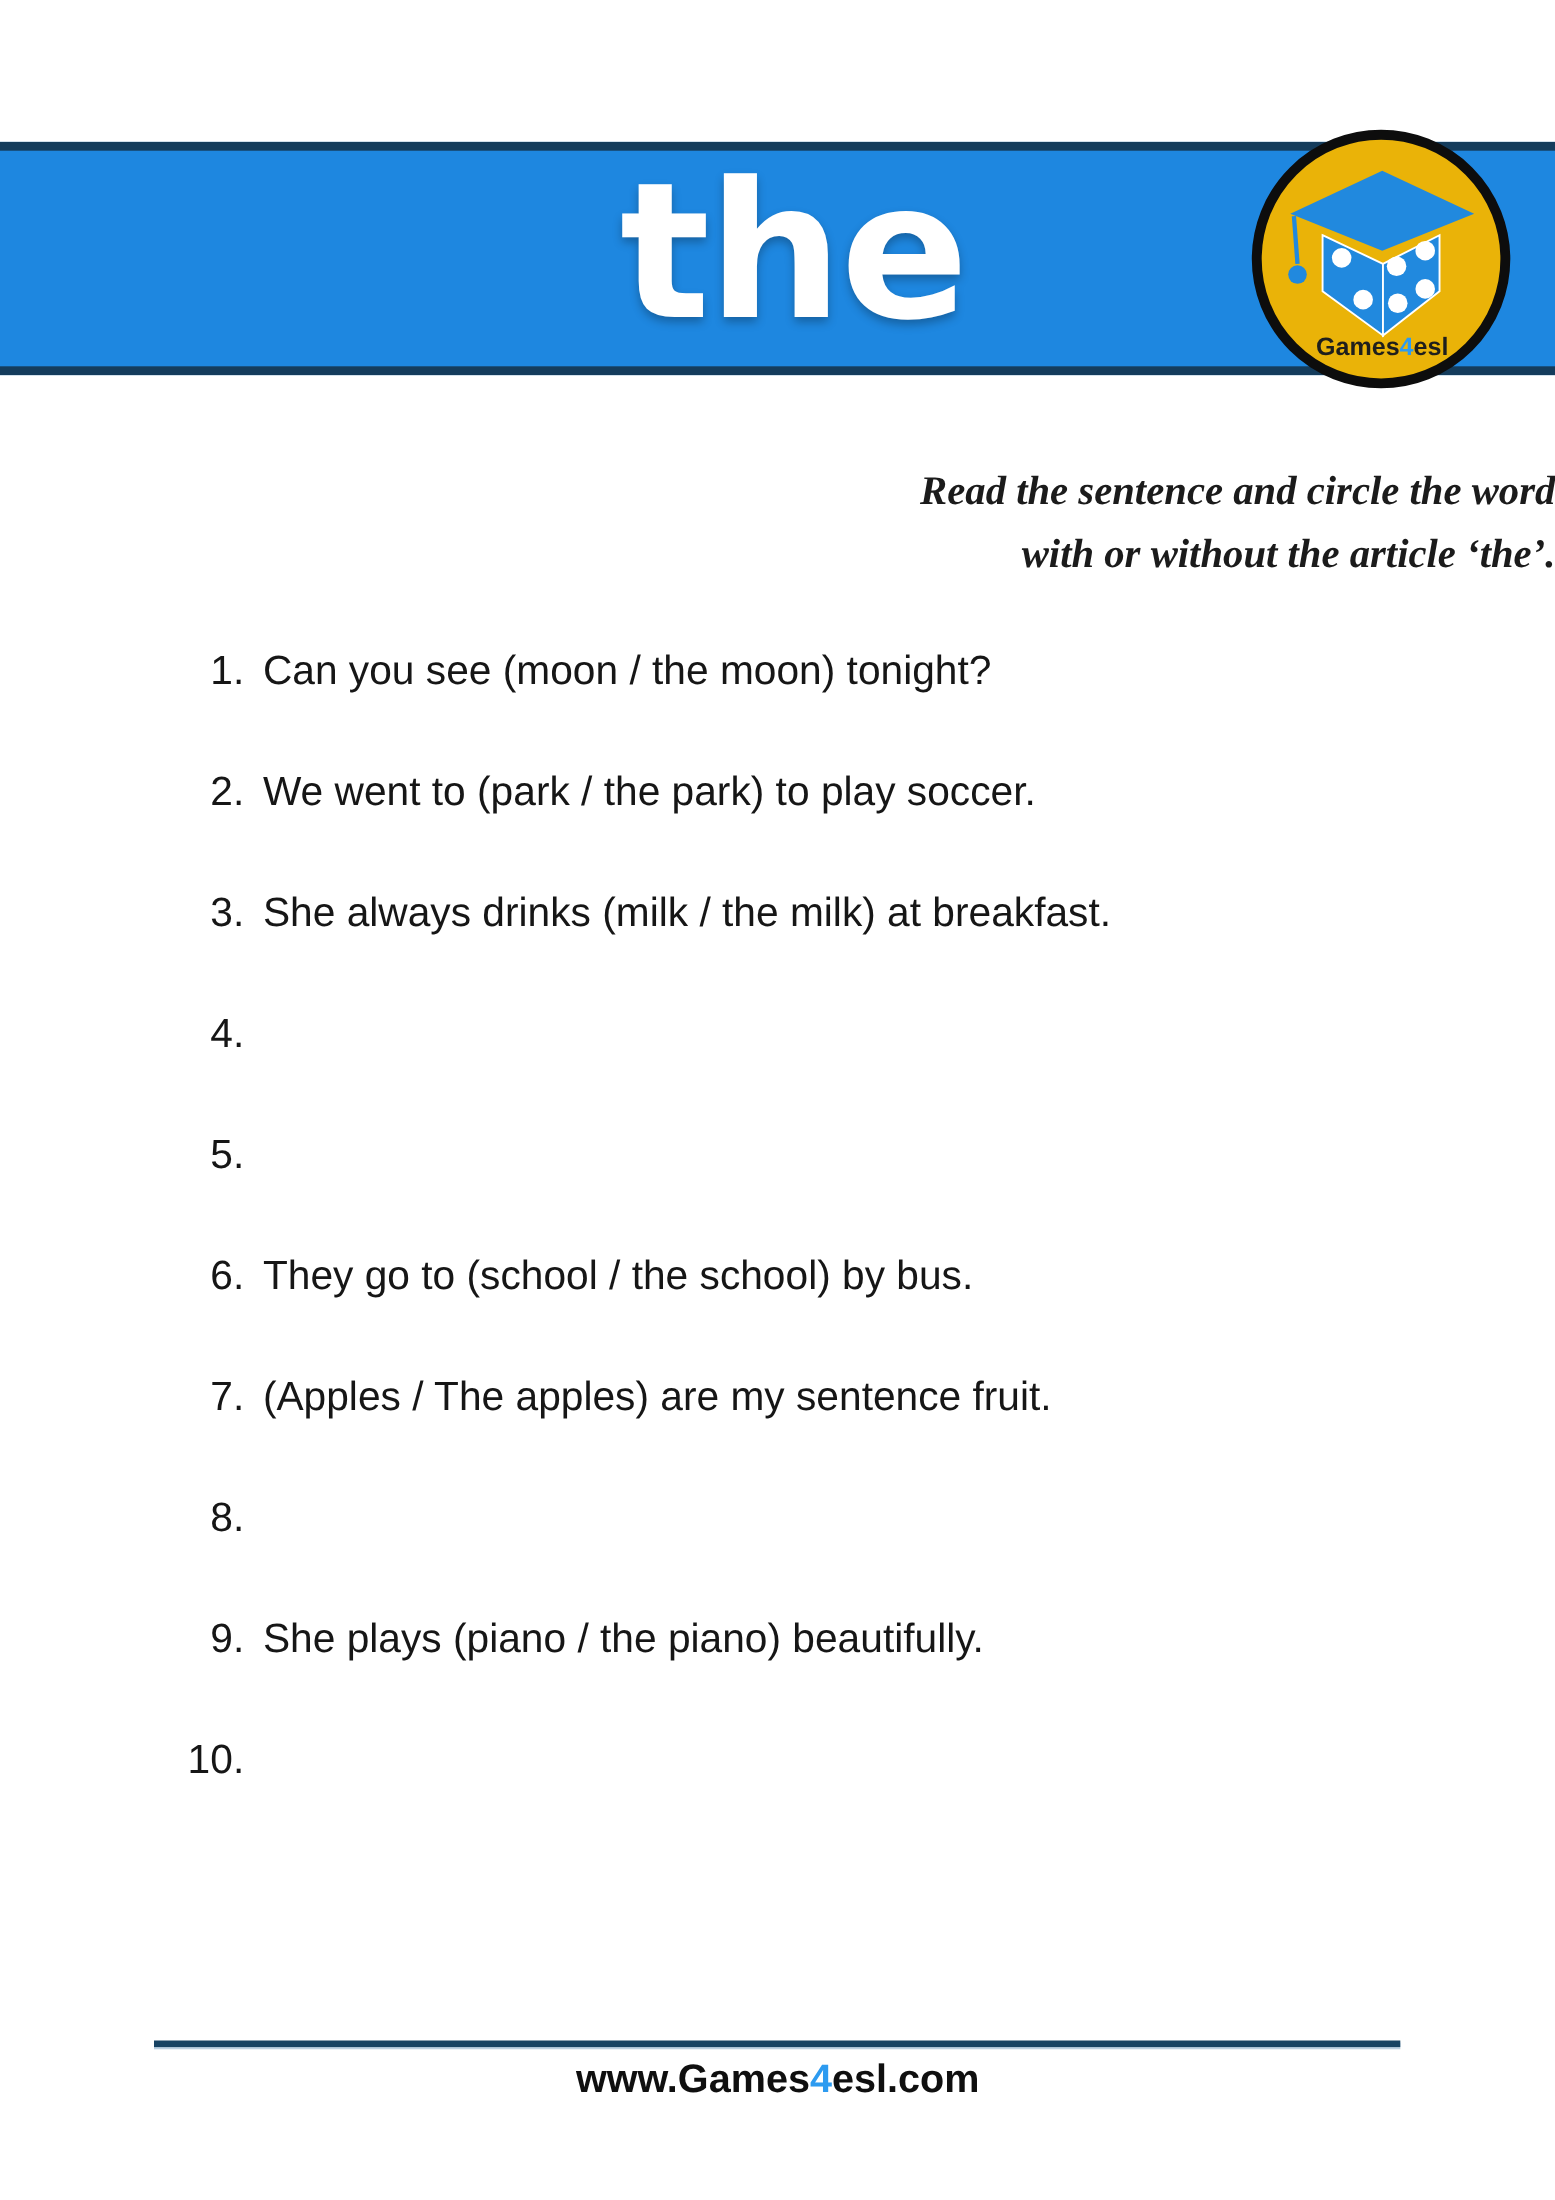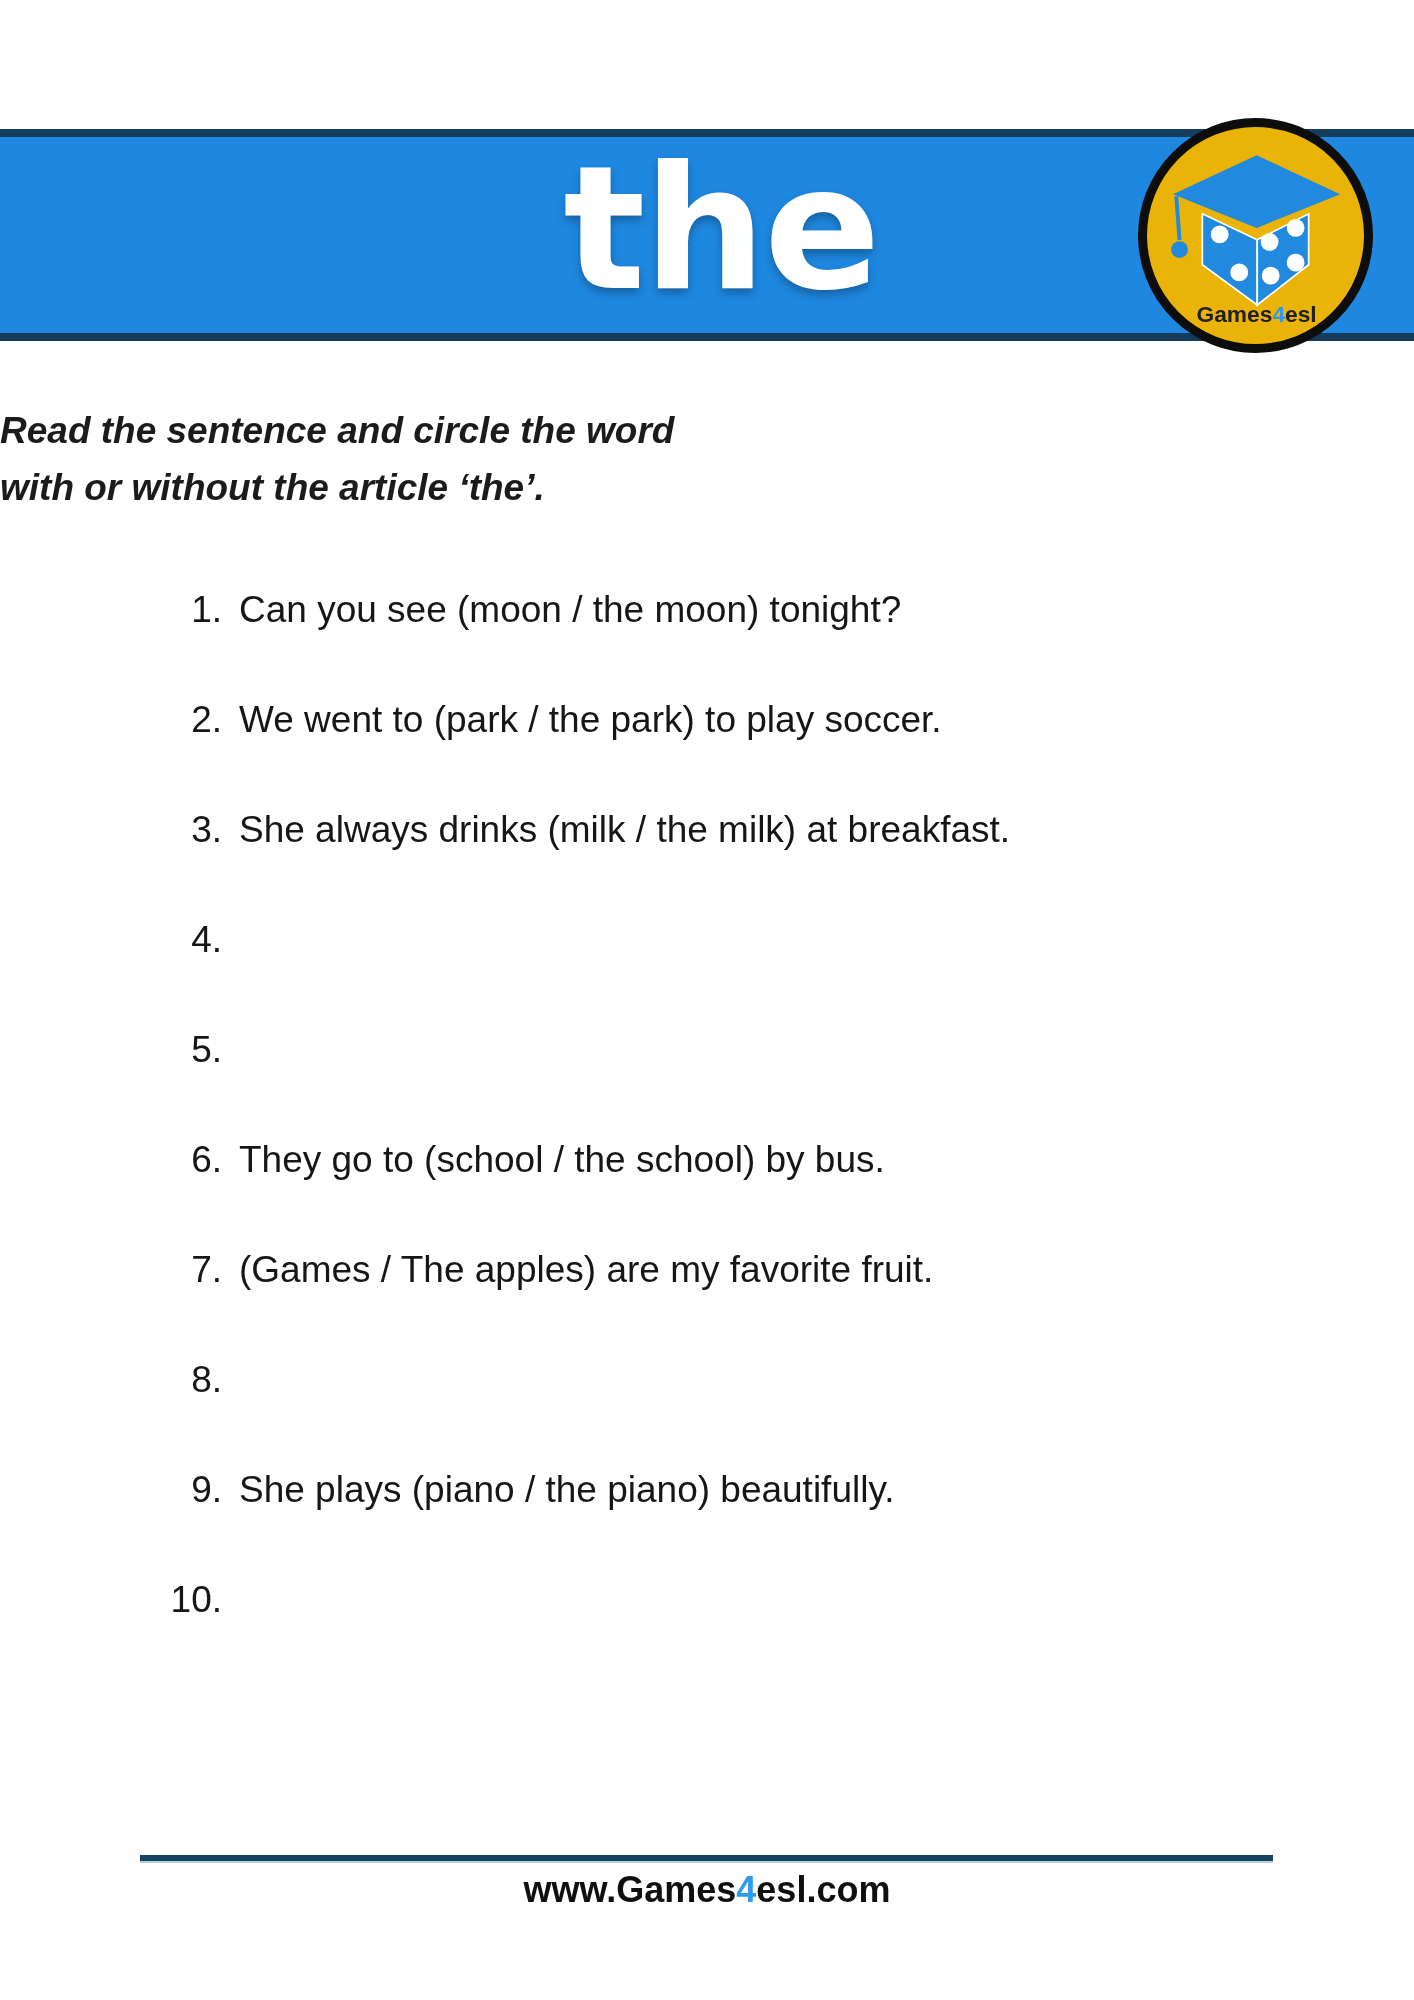--- a/index.html
+++ b/index.html
@@ -37,28 +37,29 @@
     width:235px; height:235px;
     background:#eab308;
     border:9px solid #0d0d0d;
     border-radius:50%;
     z-index:3;
     display:flex; align-items:flex-end; justify-content:center;
   }
   .logo svg { width:100%; height:100%; }
   
   .instructions {
-    position:absolute; left:0; top:402px;
+    position:absolute; left:0; top:418px;
     width:1414px;
-    text-align:left;
+    text-align:right;
     font-style:italic;
     font-weight:600;
     font-size:37px;
     line-height:57px;
     color:#1b1b1b;
+    font-family:Liberation Serif, serif;
   }
   
   .questions {
     position:absolute; left:0; top:590px;
     width:1414px;
     list-style:none;
     font-size:37px;
     color:#161616;
   }
   .q {
@@ -149,21 +150,21 @@
     </li>
     <li class="q">
       <span class="q-num">5.</span>
     </li>
     <li class="q">
       <span class="q-num">6.</span>
       <span class="q-text">They go to (school / the school) by bus.</span>
     </li>
     <li class="q">
       <span class="q-num">7.</span>
-      <span class="q-text">(Games / The apples) are my favorite fruit.</span>
+      <span class="q-text">(Apples / The apples) are my sentence fruit.</span>
     </li>
     <li class="q">
       <span class="q-num">8.</span>
     </li>
     <li class="q">
       <span class="q-num">9.</span>
       <span class="q-text">She plays (piano / the piano) beautifully.</span>
     </li>
     <li class="q">
       <span class="q-num">10.</span>

